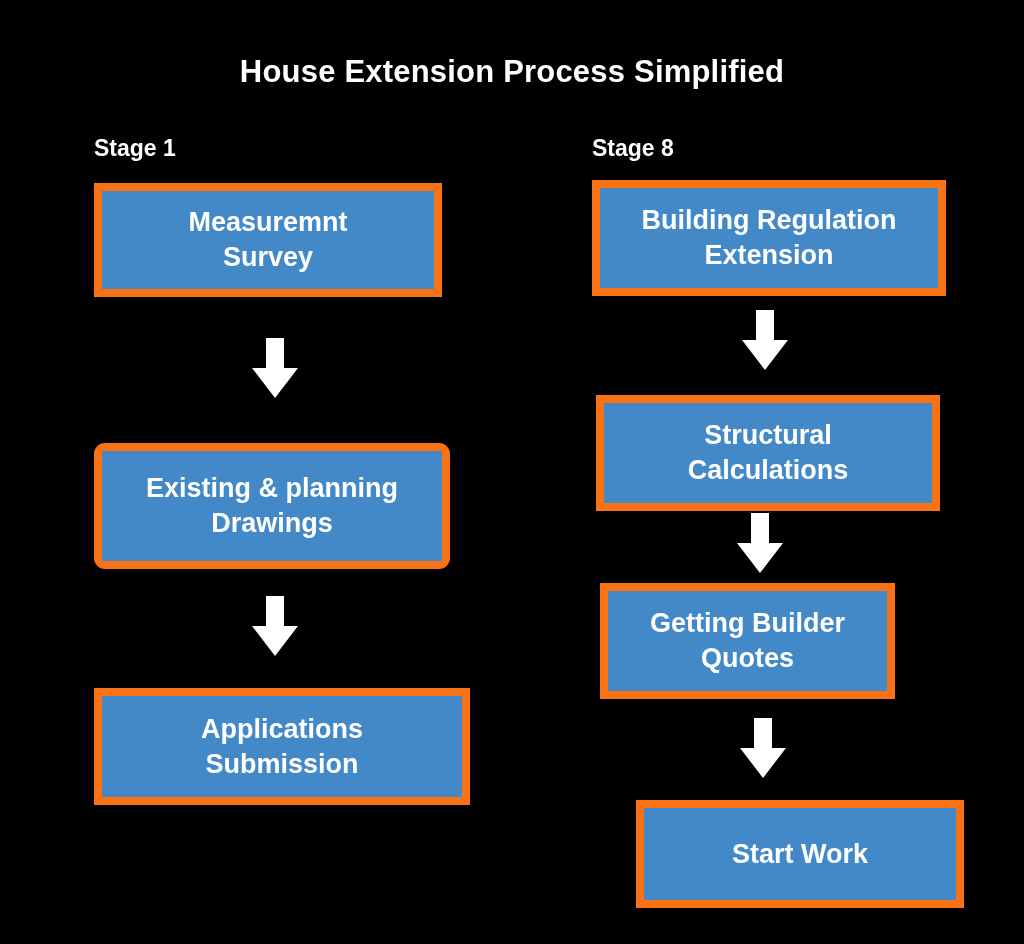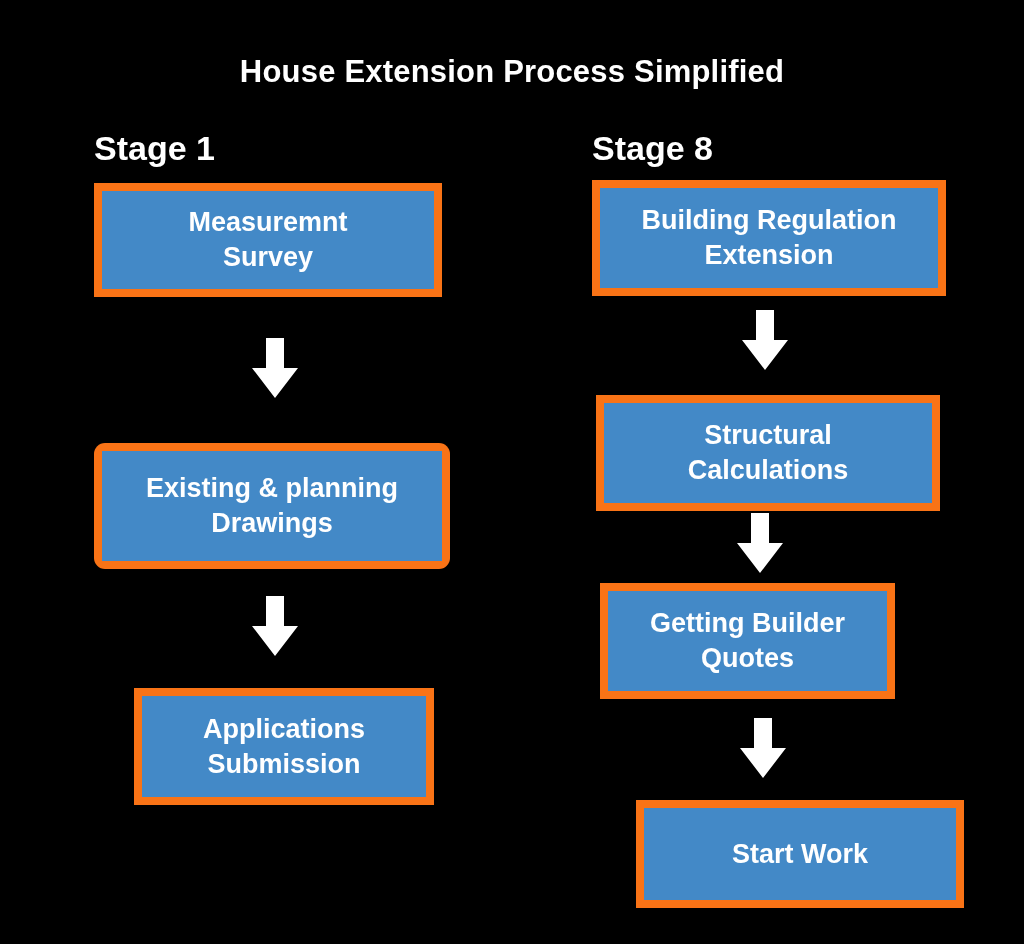--- a/index.html
+++ b/index.html
@@ -36,21 +36,21 @@
     font-weight: bold;
     letter-spacing: 0.2px;
     line-height: 40px;
     white-space: nowrap;
   }
 
   
   .stage-label {
     position: absolute;
     color: #ffffff;
-    font-size: 34px;
+    font-size: 23px;
     font-weight: bold;
     line-height: 34px;
     white-space: nowrap;
   }
   #stage-1-label { left: 94px;  top: 131px; }
   #stage-2-label { left: 592px; top: 131px; }
 
   
   .node-box {
     position: absolute;
@@ -72,21 +72,21 @@
     font-weight: bold;
     font-size: 27px;
     line-height: 1.28;
     padding: 0 8px;
     white-space: pre-line;
   }
 
   
   #node-measurement-survey   { left: 94px;  top: 183px; width: 348px; height: 114px; }
   #node-existing-planning    { left: 94px;  top: 443px; width: 356px; height: 126px; border-radius: 11px; }
-  #node-applications         { left: 94px;  top: 688px; width: 300px; height: 117px; margin-left: 40px; }
+  #node-applications         { left: 94px;  top: 688px; width: 376px; height: 117px; }
 
   
   #node-building-regulation  { left: 592px; top: 180px; width: 354px; height: 116px; }
   #node-structural-calcs     { left: 596px; top: 395px; width: 344px; height: 116px; }
   #node-builder-quotes       { left: 600px; top: 583px; width: 295px; height: 116px; }
   #node-start-work           { left: 600px; top: 800px; width: 328px; height: 108px; margin-left: 36px; }
 
   
   .flow-arrow {
     position: absolute;

